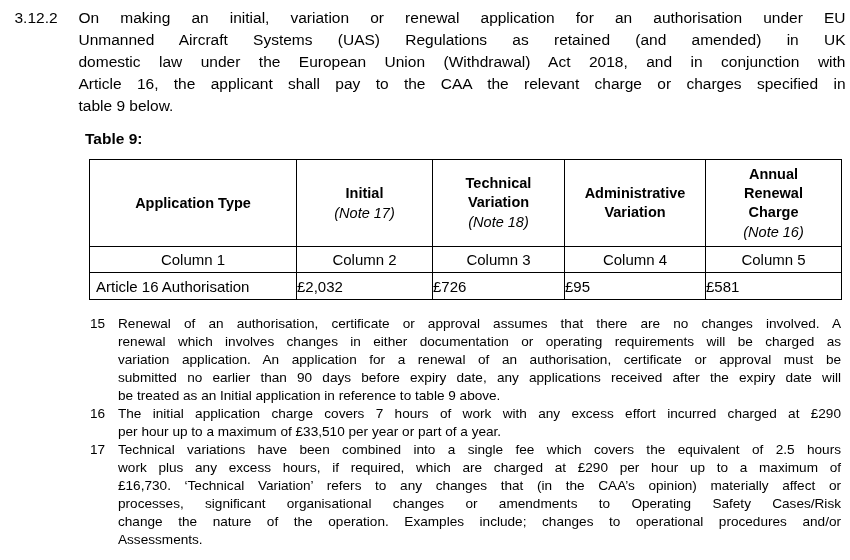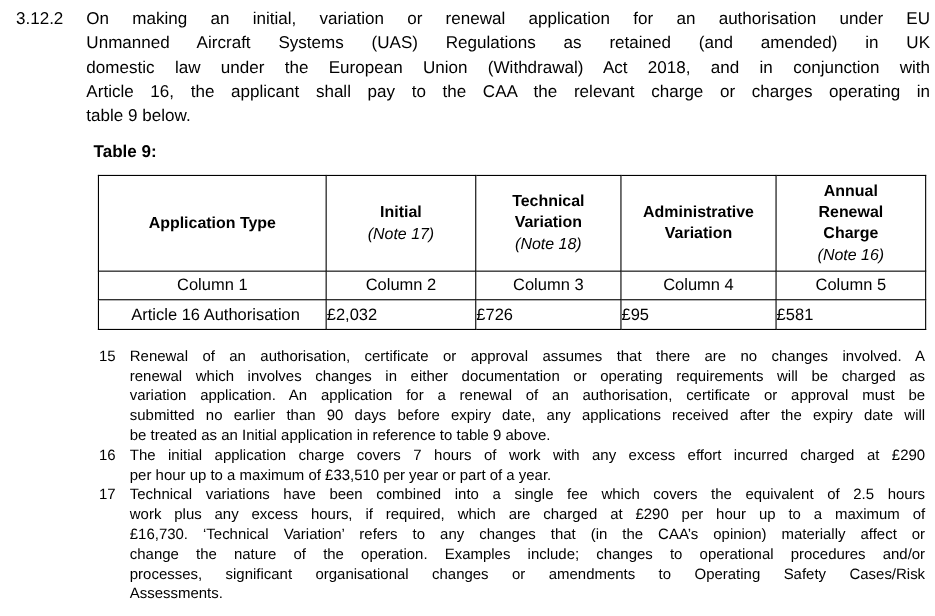--- a/index.html
+++ b/index.html
@@ -43,21 +43,21 @@
   }
   .hdr-note { font-style: italic; font-weight: normal; margin-top: 1px; }
   tr.col-labels td {
     height: 25px; vertical-align: middle; text-align: center;
     font-size: 15px; font-weight: normal;
   }
   tr.data-row td {
     height: 26px; vertical-align: middle; text-align: left;
     font-size: 15px;
   }
-  tr.data-row td.cell-left { text-align: center; padding-left: 6px; }
+  tr.data-row td.cell-left { text-align: left; padding-left: 6px; }
 
   
   .notes { margin: 15px 0 0 90px; width: 751px; }
   .note { display: flex; }
   .note-number {
     flex: 0 0 28px; width: 28px;
     font-size: 13.6px; line-height: 18px;
   }
   .note-lines { width: 723px; font-size: 13.6px; line-height: 18px; }
 </style>
@@ -65,21 +65,21 @@
 <body>
 
 <div class="page">
 
   <div class="section-block">
     <div class="section-number">3.12.2</div>
     <div class="section-paragraph">
       <div class="jline">On making an initial, variation or renewal application for an authorisation under EU</div>
       <div class="jline">Unmanned Aircraft Systems (UAS) Regulations as retained (and amended) in UK</div>
       <div class="jline">domestic law under the European Union (Withdrawal) Act 2018, and in conjunction with</div>
-      <div class="jline">Article 16, the applicant shall pay to the CAA the relevant charge or charges operating in</div>
+      <div class="jline">Article 16, the applicant shall pay to the CAA the relevant charge or charges specified in</div>
       <div class="jline jline-last">table 9 below.</div>
     </div>
   </div>
 
   <div class="table-caption">Table 9:</div>
 
   <table class="charges">
     <colgroup>
       <col style="width:207px">
       <col style="width:136px">
@@ -151,20 +151,20 @@
         <div class="jline jline-last">per hour up to a maximum of £33,510 per year or part of a year.</div>
       </div>
     </div>
 
     <div class="note">
       <div class="note-number">17</div>
       <div class="note-lines">
         <div class="jline">Technical variations have been combined into a single fee which covers the equivalent of 2.5 hours</div>
         <div class="jline">work plus any excess hours, if required, which are charged at £290 per hour up to a maximum of</div>
         <div class="jline">£16,730. ‘Technical Variation’ refers to any changes that (in the CAA’s opinion) materially affect or</div>
+        <div class="jline">processes, significant organisational changes or amendments to Operating Safety Cases/Risk</div>
         <div class="jline">change the nature of the operation. Examples include; changes to operational procedures and/or</div>
-        <div class="jline">processes, significant organisational changes or amendments to Operating Safety Cases/Risk</div>
         <div class="jline jline-last">Assessments.</div>
       </div>
     </div>
 
   </div>
 </div>
 
 </body></html>

